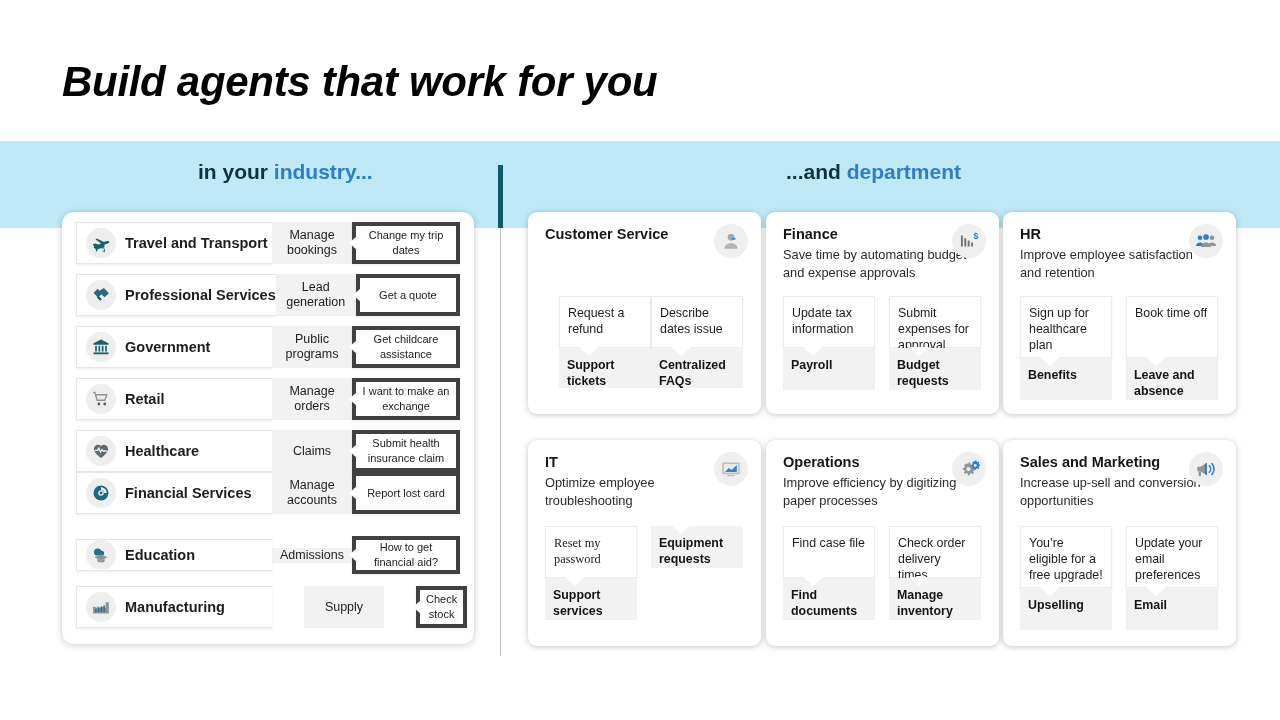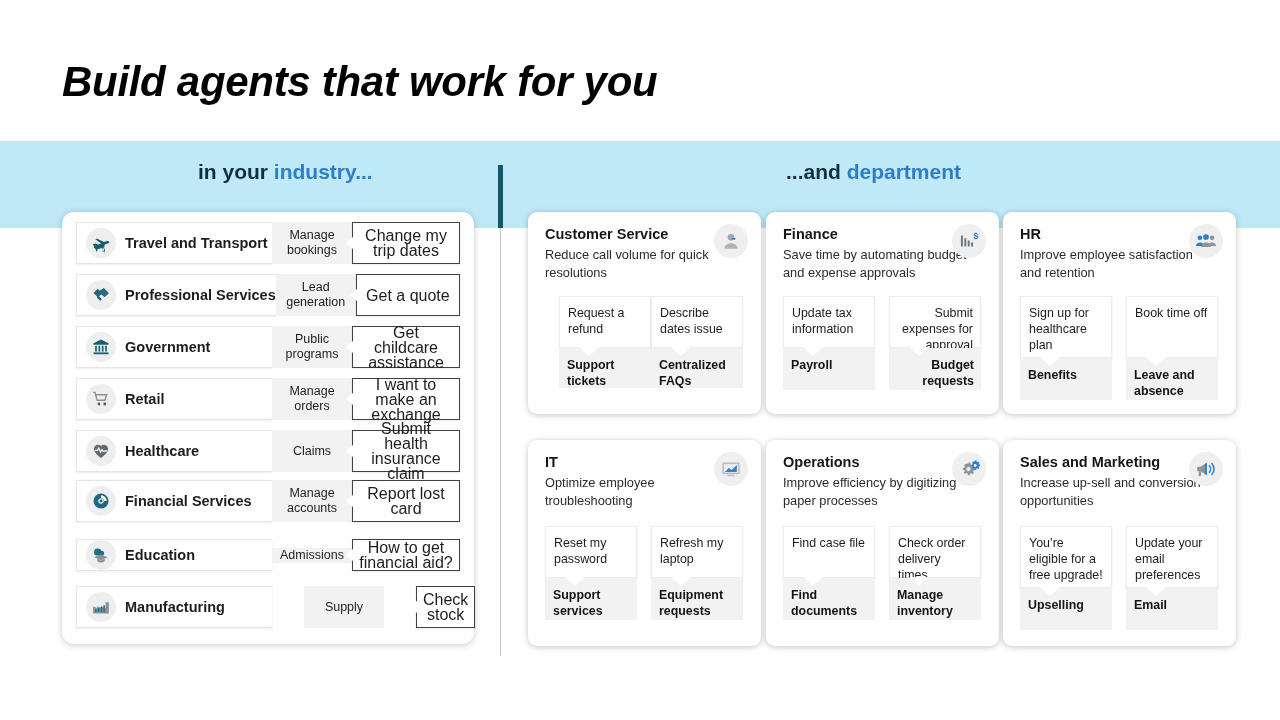--- a/index.html
+++ b/index.html
@@ -48,23 +48,23 @@
     flex:0 0 30px;height:30px;border-radius:50%;background:#eeeeee;
     display:flex;align-items:center;justify-content:center;margin-right:9px;
   }
   .ind-icon svg{display:block;}
   .ind-label{font-size:14.5px;font-weight:700;color:#1d1d1d;white-space:nowrap;}
   .ind-mid{
     flex:0 0 80px;background:#f2f2f2;display:flex;align-items:center;justify-content:center;
     text-align:center;font-size:12.5px;color:#1d1d1d;line-height:15px;padding:0 3px;box-sizing:border-box;
   }
   .ind-right{
-    position:relative;flex:1 1 auto;background:#ffffff;border:1px solid #404040;
+    position:relative;flex:1 1 auto;background:#ffffff;border:4px solid #404040;
     display:flex;align-items:center;justify-content:center;text-align:center;
-    font-size:16px;color:#1d1d1d;line-height:15px;padding:0 6px;box-sizing:border-box;
+    font-size:11px;color:#1d1d1d;line-height:15px;padding:0 6px;box-sizing:border-box;
     box-shadow:0 1px 2px rgba(0,0,0,.08);
   }
   .ind-right::before{
     content:"";position:absolute;left:-7px;top:50%;margin-top:-7px;
     width:0;height:0;border-top:7px solid transparent;border-bottom:7px solid transparent;
     border-right:8px solid #ffffff;
   }
 
   
   .dept-card{
@@ -182,21 +182,21 @@
             <svg width="20" height="20" viewBox="0 0 24 24">
               <path fill="#5f6b70" d="M12 20.5S3.5 14.8 3.5 9.4A4.9 4.9 0 0 1 12 6.1a4.9 4.9 0 0 1 8.5 3.3c0 5.4-8.5 11.1-8.5 11.1z"></path>
               <path fill="none" stroke="#e9f2f5" stroke-width="1.6" d="M4.5 11.3h3.3l1.6-2.6 2.1 4.6 1.7-2.9 1.2 1.6h4.6"></path>
             </svg>
           </span>
           <span class="ind-label">Healthcare</span>
         </div>
         <div class="ind-mid">Claims</div>
         <div class="ind-right">Submit health insurance claim</div>
       </div>
-      <div class="ind-row" style="top: 268px;">
+      <div class="ind-row" style="top: 260px;">
         <div class="ind-main">
           <span class="ind-icon">
             <svg width="20" height="20" viewBox="0 0 24 24">
               <circle cx="12" cy="12" r="9" fill="#1c6a7c"></circle>
               <path fill="#ffffff" d="M12 5.2a6.8 6.8 0 0 1 6.8 6.8h-3.1A3.7 3.7 0 0 0 12 8.3z"></path>
               <circle cx="12" cy="12" r="3.3" fill="#e9f1f3"></circle>
               <circle cx="12" cy="12" r="1.7" fill="#1c6a7c"></circle>
             </svg>
           </span>
           <span class="ind-label">Financial Services</span>
@@ -232,21 +232,20 @@
           <span class="ind-label">Manufacturing</span>
         </div>
         <div class="ind-mid">Supply</div>
         <div class="ind-right">Check stock</div>
       </div>
     </div>
 
   <div id="dept-layer">
       <div class="dept-card" style="left: 528px; top: 212px; width: 233px; height: 202px;">
         <div class="dept-title">Customer Service</div>
-        <div class="dept-sub">Reduce call volume for quick resolutions</div>
         <div class="dept-icon">
           <svg width="22" height="22" viewBox="0 0 24 24">
             <circle cx="12" cy="8" r="3.6" fill="#a6a6a6"></circle>
             <path fill="#b3b3b3" d="M4.8 20.5c0-3.7 3.2-6 7.2-6s7.2 2.3 7.2 6z"></path>
             <path fill="none" stroke="#2b7cd3" stroke-width="1.5" d="M12.8 9.6h2.4"></path>
             <circle cx="15.8" cy="9.6" r="1.1" fill="#2b7cd3"></circle>
           </svg>
         </div>
         <div class="tile" style="left:31px;top:84px;">
           <div class="tile-top" style="height:52px;">Request a refund</div>
@@ -266,21 +265,21 @@
             <rect x="6.9" y="9" width="2.1" height="9" fill="#6d7479"></rect>
             <rect x="10.6" y="11.5" width="2.1" height="6.5" fill="#6d7479"></rect>
             <rect x="14.3" y="13.6" width="2.1" height="4.4" fill="#6d7479"></rect>
             <text x="17" y="9.6" font-family="Liberation Sans, sans-serif" font-size="9.5" font-weight="bold" fill="#2b7cd3">$</text>
           </svg>
         </div>
         <div class="tile" style="left:17px;top:84px;">
           <div class="tile-top" style="height:52px;">Update tax information</div>
           <div class="tile-bottom" style="height:42px;">Payroll</div>
         </div>
-        <div class="tile" style="left:123px;top:84px;text-align:right;">
+        <div class="tile" style="left:123px;top:84px;">
           <div class="tile-top" style="height:52px;">Submit expenses for approval</div>
           <div class="tile-bottom" style="height:42px;">Budget requests</div>
         </div>
       </div>
       <div class="dept-card" style="left: 1003px; top: 212px; width: 233px; height: 202px;">
         <div class="dept-title">HR</div>
         <div class="dept-sub">Improve employee satisfaction and retention</div>
         <div class="dept-icon">
           <svg width="22" height="22" viewBox="0 0 24 24">
             <circle cx="5.4" cy="8.5" r="2.5" fill="#2b7cd3"></circle>
@@ -305,25 +304,24 @@
         <div class="dept-sub">Optimize employee troubleshooting</div>
         <div class="dept-icon">
           <svg width="22" height="22" viewBox="0 0 24 24">
             <rect x="2.5" y="5" width="19" height="12.6" rx="1" fill="#b9bec2"></rect>
             <rect x="4.2" y="6.6" width="15.6" height="9.4" fill="#e9edef"></rect>
             <path fill="#3a7fc1" d="M5.4 15.4l4.2-4.6 3 2.4 5.8-5.6v7.8z"></path>
             <rect x="8" y="18.4" width="8" height="1.4" fill="#b9bec2"></rect>
           </svg>
         </div>
         <div class="tile" style="left:17px;top:86px;">
-          <div class="tile-top" style="height:52px;">Reset my password</div>
+          <div class="tile-top" style="height:52px;font-family:Liberation Serif, serif;">Reset my password</div>
           <div class="tile-bottom" style="height:42px;">Support services</div>
         </div>
         <div class="tile" style="left:123px;top:86px;">
-          <div class="tile-top" style="height:52px;">Refresh my laptop</div>
           <div class="tile-bottom" style="height:42px;">Equipment requests</div>
         </div>
       </div>
       <div class="dept-card" style="left: 766px; top: 440px; width: 233px; height: 206px;">
         <div class="dept-title">Operations</div>
         <div class="dept-sub">Improve efficiency by digitizing paper processes</div>
         <div class="dept-icon">
           <svg width="22" height="22" viewBox="0 0 24 24">
             <path fill="#8e9599" d="M9.6 6.1l1.5.1.6-1.6 2 .5-.1 1.7 1.3.8 1.4-1 1.4 1.5-1.1 1.3.5 1.5 1.7.2v2.1l-1.7.3-.6 1.4 1 1.4-1.6 1.4-1.2-1.2-1.5.5-.3 1.7h-2.1l-.3-1.7-1.4-.6-1.4 1-1.4-1.5 1.1-1.3-.5-1.5-1.7-.2v-2.1l1.7-.3.6-1.4-1-1.4z"></path>
             <circle cx="11.4" cy="12.1" r="2.3" fill="#e9edef"></circle>

